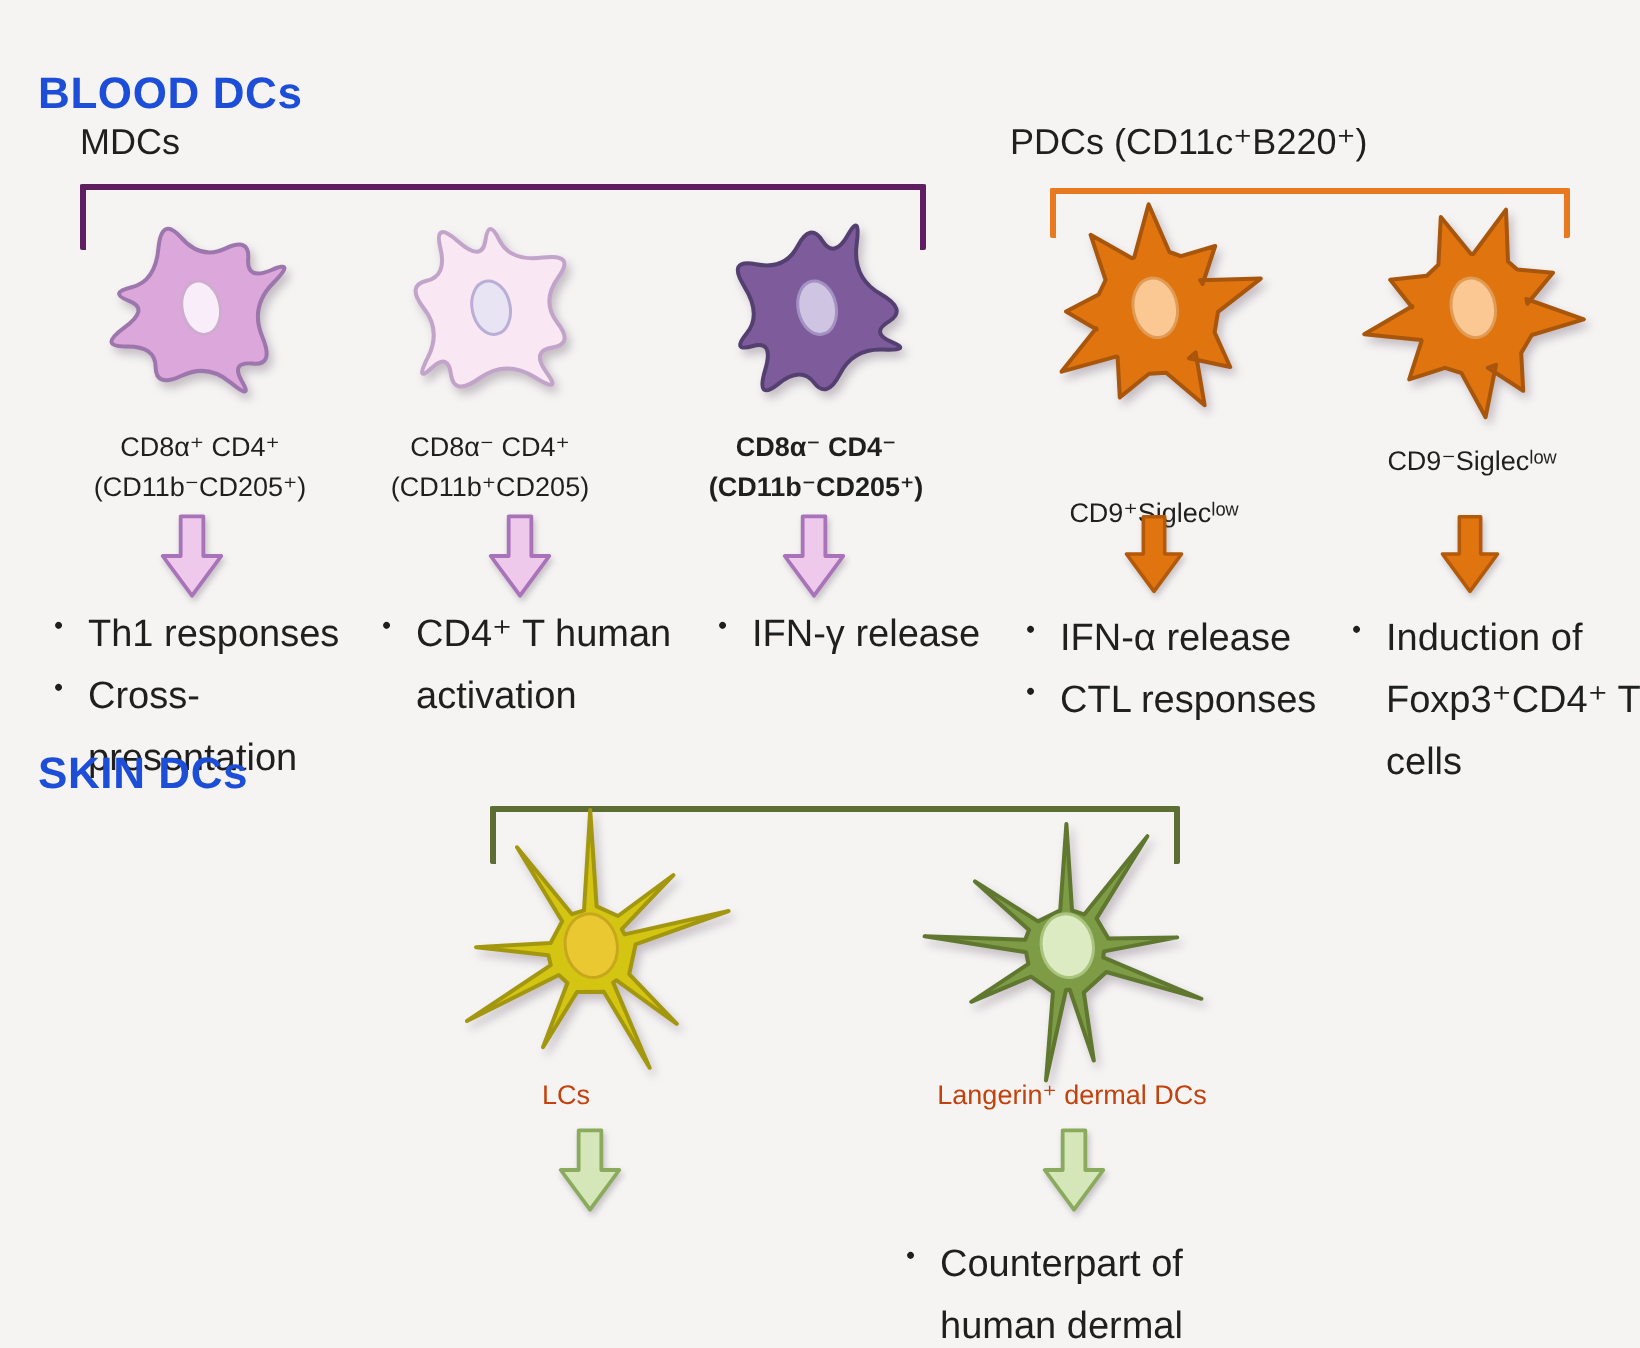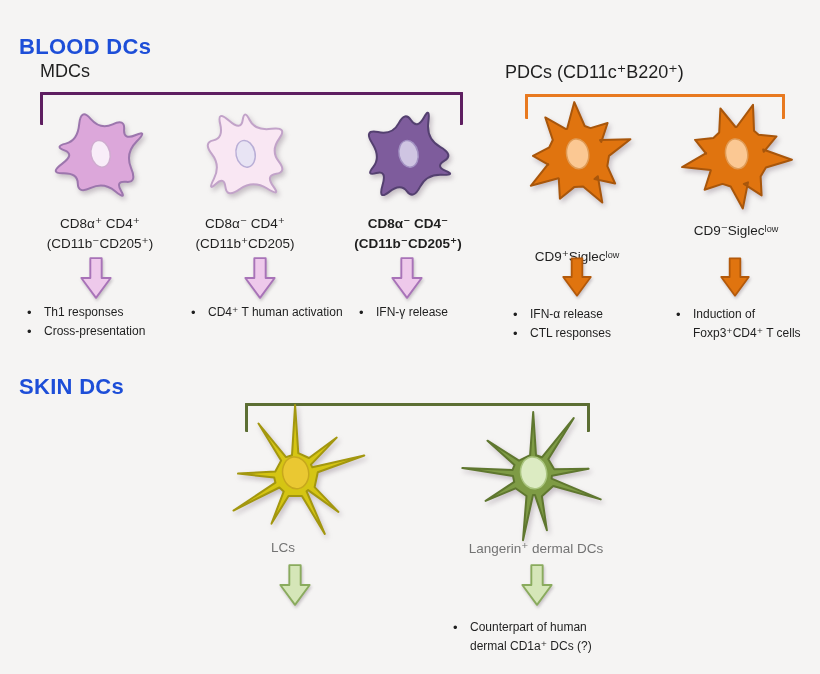--- a/index.html
+++ b/index.html
@@ -4,24 +4,24 @@
 <style>
   html,body{margin:0;padding:0;background:#fff;}
   #canvas{position:relative;width:820px;height:674px;overflow:hidden;
           font-family:"Liberation Sans","DejaVu Sans",sans-serif;color:#262626;}
   .title{position:absolute;font-size:22px;font-weight:700;color:#1d4ed8;letter-spacing:.3px;}
   .group-label{position:absolute;font-size:18px;text-align:left;color:#1f1f1f;}
   .bracket{position:absolute;border-style:solid;border-width:3px 3px 0 3px;border-radius:1px;}
   .cell{position:absolute;overflow:visible;filter:drop-shadow(2px 3px 2.5px rgba(105,85,105,.35));}
   .marker{position:absolute;font-size:13.5px;line-height:1.5;text-align:center;color:#1f1f1f;}
   .arrow{position:absolute;overflow:visible;filter:drop-shadow(1.5px 2px 1.5px rgba(110,95,110,.35));}
-  .bullets{position:absolute;margin:0;padding:0;list-style:none;font-size:12px;line-height:1.62;color:#1f1f1f;}
+  .bullets{position:absolute;margin:0;padding:0;list-style:none;font-size:19px;line-height:1.62;color:#1f1f1f;}
   .bullets li{position:relative;padding-left:18px;}
   .bullets li::before{content:"\2022";position:absolute;left:1px;top:-1px;font-size:13px;color:#1f1f1f;}
-  .cell-label{position:absolute;font-size:13.5px;text-align:center;color:#737373;}
+  .cell-label{position:absolute;font-size:13.5px;text-align:center;color:#c2410c;}
 </style>
 </head>
 <body>
 
 <div id="canvas" style="background: rgb(245, 244, 243);">
 
   <div class="title" style="left:19px;top:34px;">BLOOD DCs</div>
 
   <div class="group-label" style="left:40px;top:61px;width:423px;">MDCs</div>
   <div class="bracket" style="left: 40px; top: 92px; width: 417px; height: 30px; border-color: rgb(94, 30, 96);"></div>

